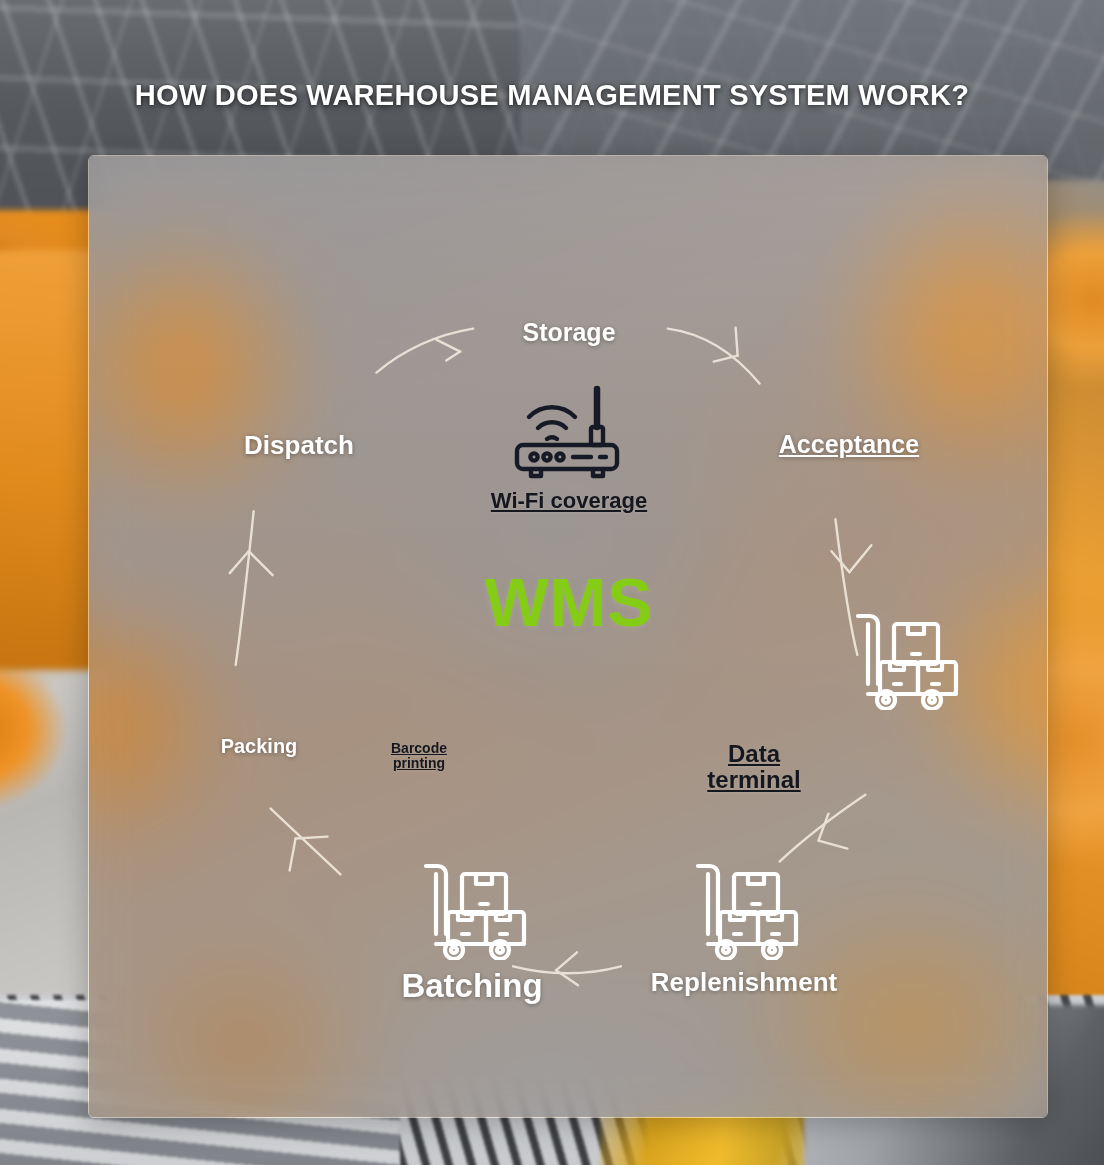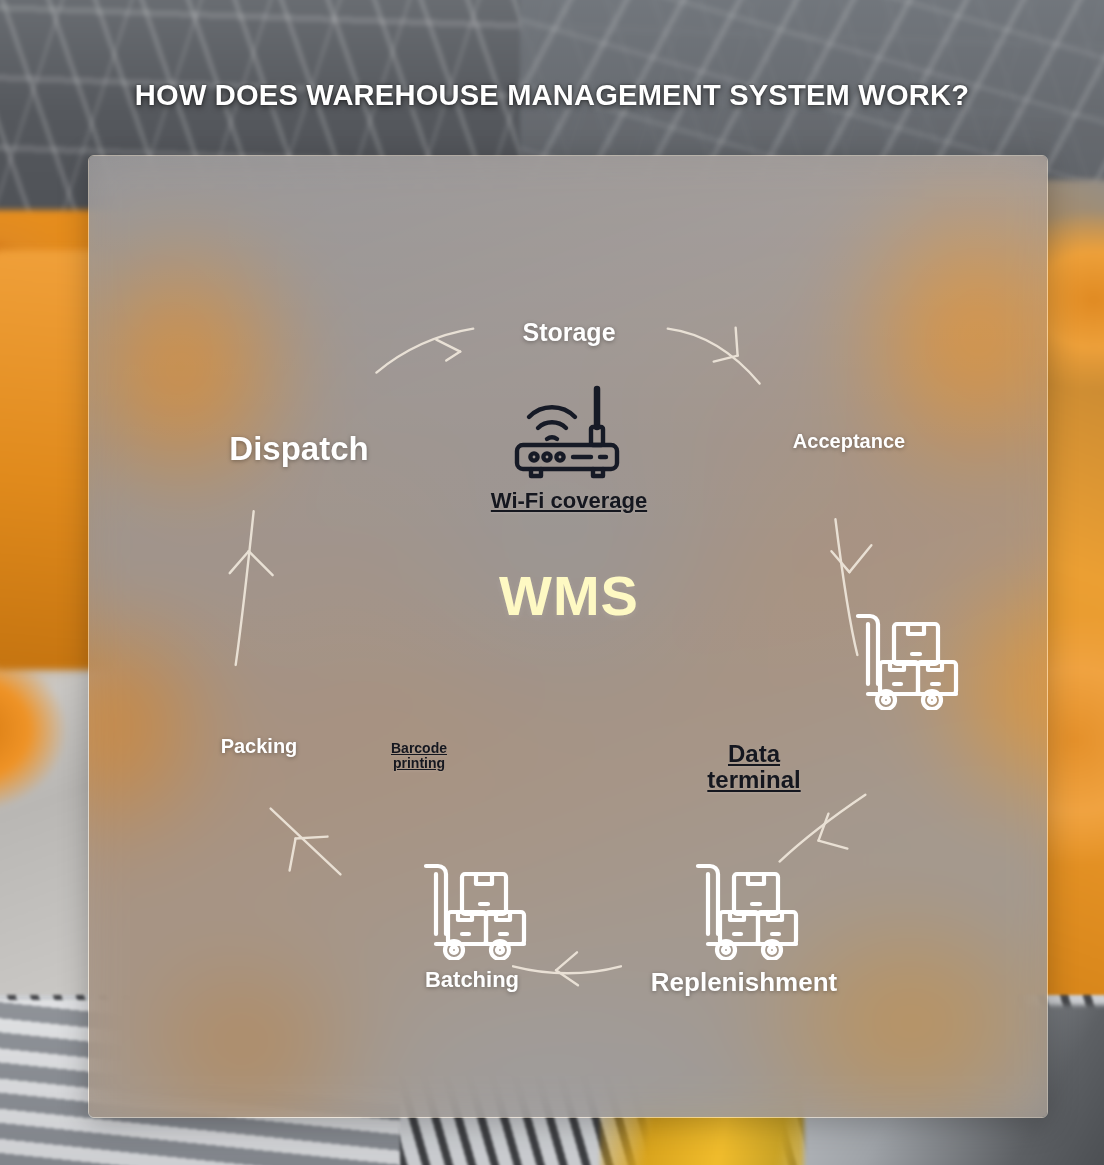--- a/index.html
+++ b/index.html
@@ -154,34 +154,34 @@
   #n-wifi         { left:400px; top:225px; width:160px; }
   #n-wms          { left:330px; top:412px; width:300px; }
   #n-warehousing  { left:700px; top:450px; width:230px; }
   #n-packing      { left:70px;  top:580px; width:200px; }
   #n-barcode      { left:240px; top:585px; width:180px; }
   #n-dataterm     { left:570px; top:585px; width:190px; }
   #n-batching     { left:278px; top:700px; width:210px; }
   #n-replenish    { left:525px; top:700px; width:260px; }
 
   #n-storage .lbl     { font-size:25px; }
-  #n-dispatch .lbl    { font-size:33px; }
-  #n-acceptance .lbl  { font-size:20px; }
+  #n-dispatch .lbl    { font-size:26px; }
+  #n-acceptance .lbl  { font-size:25px;text-decoration:underline; }
   #n-warehousing .lbl { font-size:25px; }
   #n-packing .lbl     { font-size:20px; }
-  #n-batching .lbl    { font-size:22px; }
+  #n-batching .lbl    { font-size:33px; }
   #n-replenish .lbl   { font-size:26px; }
   #n-wifi .lbl        { font-size:22px; }
   #n-barcode .lbl     { font-size:14px; }
   #n-dataterm .lbl    { font-size:24px; }
 
   .wms-text{
-    font-size:56px;
+    font-size:68px;
     font-weight:bold;
-    color:#fef9c3;
+    color:#84cc16;
     letter-spacing:1px;
     line-height:1;
     text-shadow:0 2px 6px rgba(255,255,255,.10);
   }
 
   .icon-wrap{ display:flex; justify-content:center; align-items:center; }
   .cap-gap{ height:8px; }
 
   
   #arrows{ position:absolute; inset:0; pointer-events:none; }

